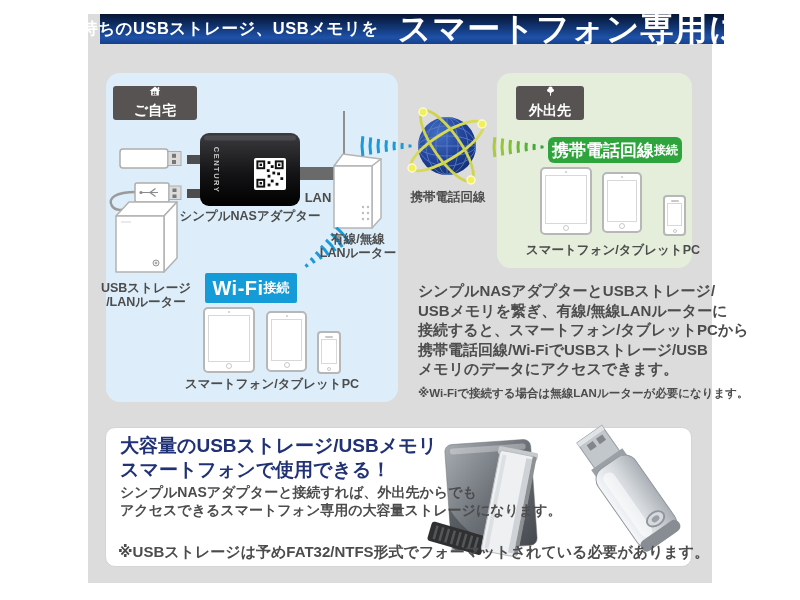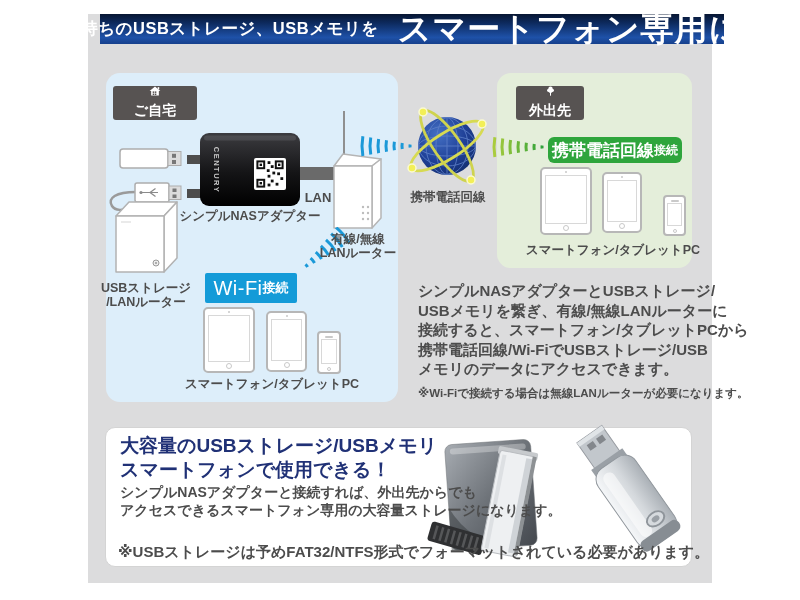--- a/index.html
+++ b/index.html
@@ -32,21 +32,21 @@
   .lbl-adapter{left:160px;top:209px;width:180px;}
   .lbl-lan{left:300px;top:183px;width:36px;font-size:13px;margin-top:8px;}
   .lbl-router{left:313px;top:232px;width:90px;}
   .lbl-storage{left:100px;top:281px;width:92px;}
   .lbl-internet{left:405px;top:190px;width:86px;}
   .lbl-homedev{left:177px;top:377px;width:190px;}
   .lbl-outdev{left:520px;top:243px;width:186px;}
 
   .wifi-badge{left:205px;top:273px;width:92px;height:30px;background:#149bd8;color:#fff;
     display:flex;align-items:center;justify-content:center;border-radius:2px;}
-  .wifi-main{font-size:20px;font-weight:normal;letter-spacing:.5px;}
+  .wifi-main{font-size:20px;font-weight:bold;letter-spacing:.5px;}
   .wifi-suffix{font-size:13px;font-weight:bold;}
   .mobile-badge{left:548px;top:137px;width:134px;height:26px;background:#2ea53c;color:#fff;
     display:flex;align-items:center;justify-content:center;border-radius:6px;}
   .mobile-main{font-size:17px;font-weight:bold;}
   .mobile-suffix{font-size:12px;font-weight:bold;}
 
   .device{position:absolute;background:#fff;border:2px solid #b7b7b7;border-radius:5px;box-sizing:border-box;}
   .device .screen{position:absolute;left:3px;right:3px;top:6px;bottom:9px;border:1px solid #d8d8d8;}
   .device .cam{position:absolute;top:2px;left:50%;margin-left:-1px;width:2px;height:2px;border-radius:50%;background:#c9c9c9;}
   .device .home{position:absolute;bottom:2px;left:50%;margin-left:-3px;width:6px;height:6px;border-radius:50%;

